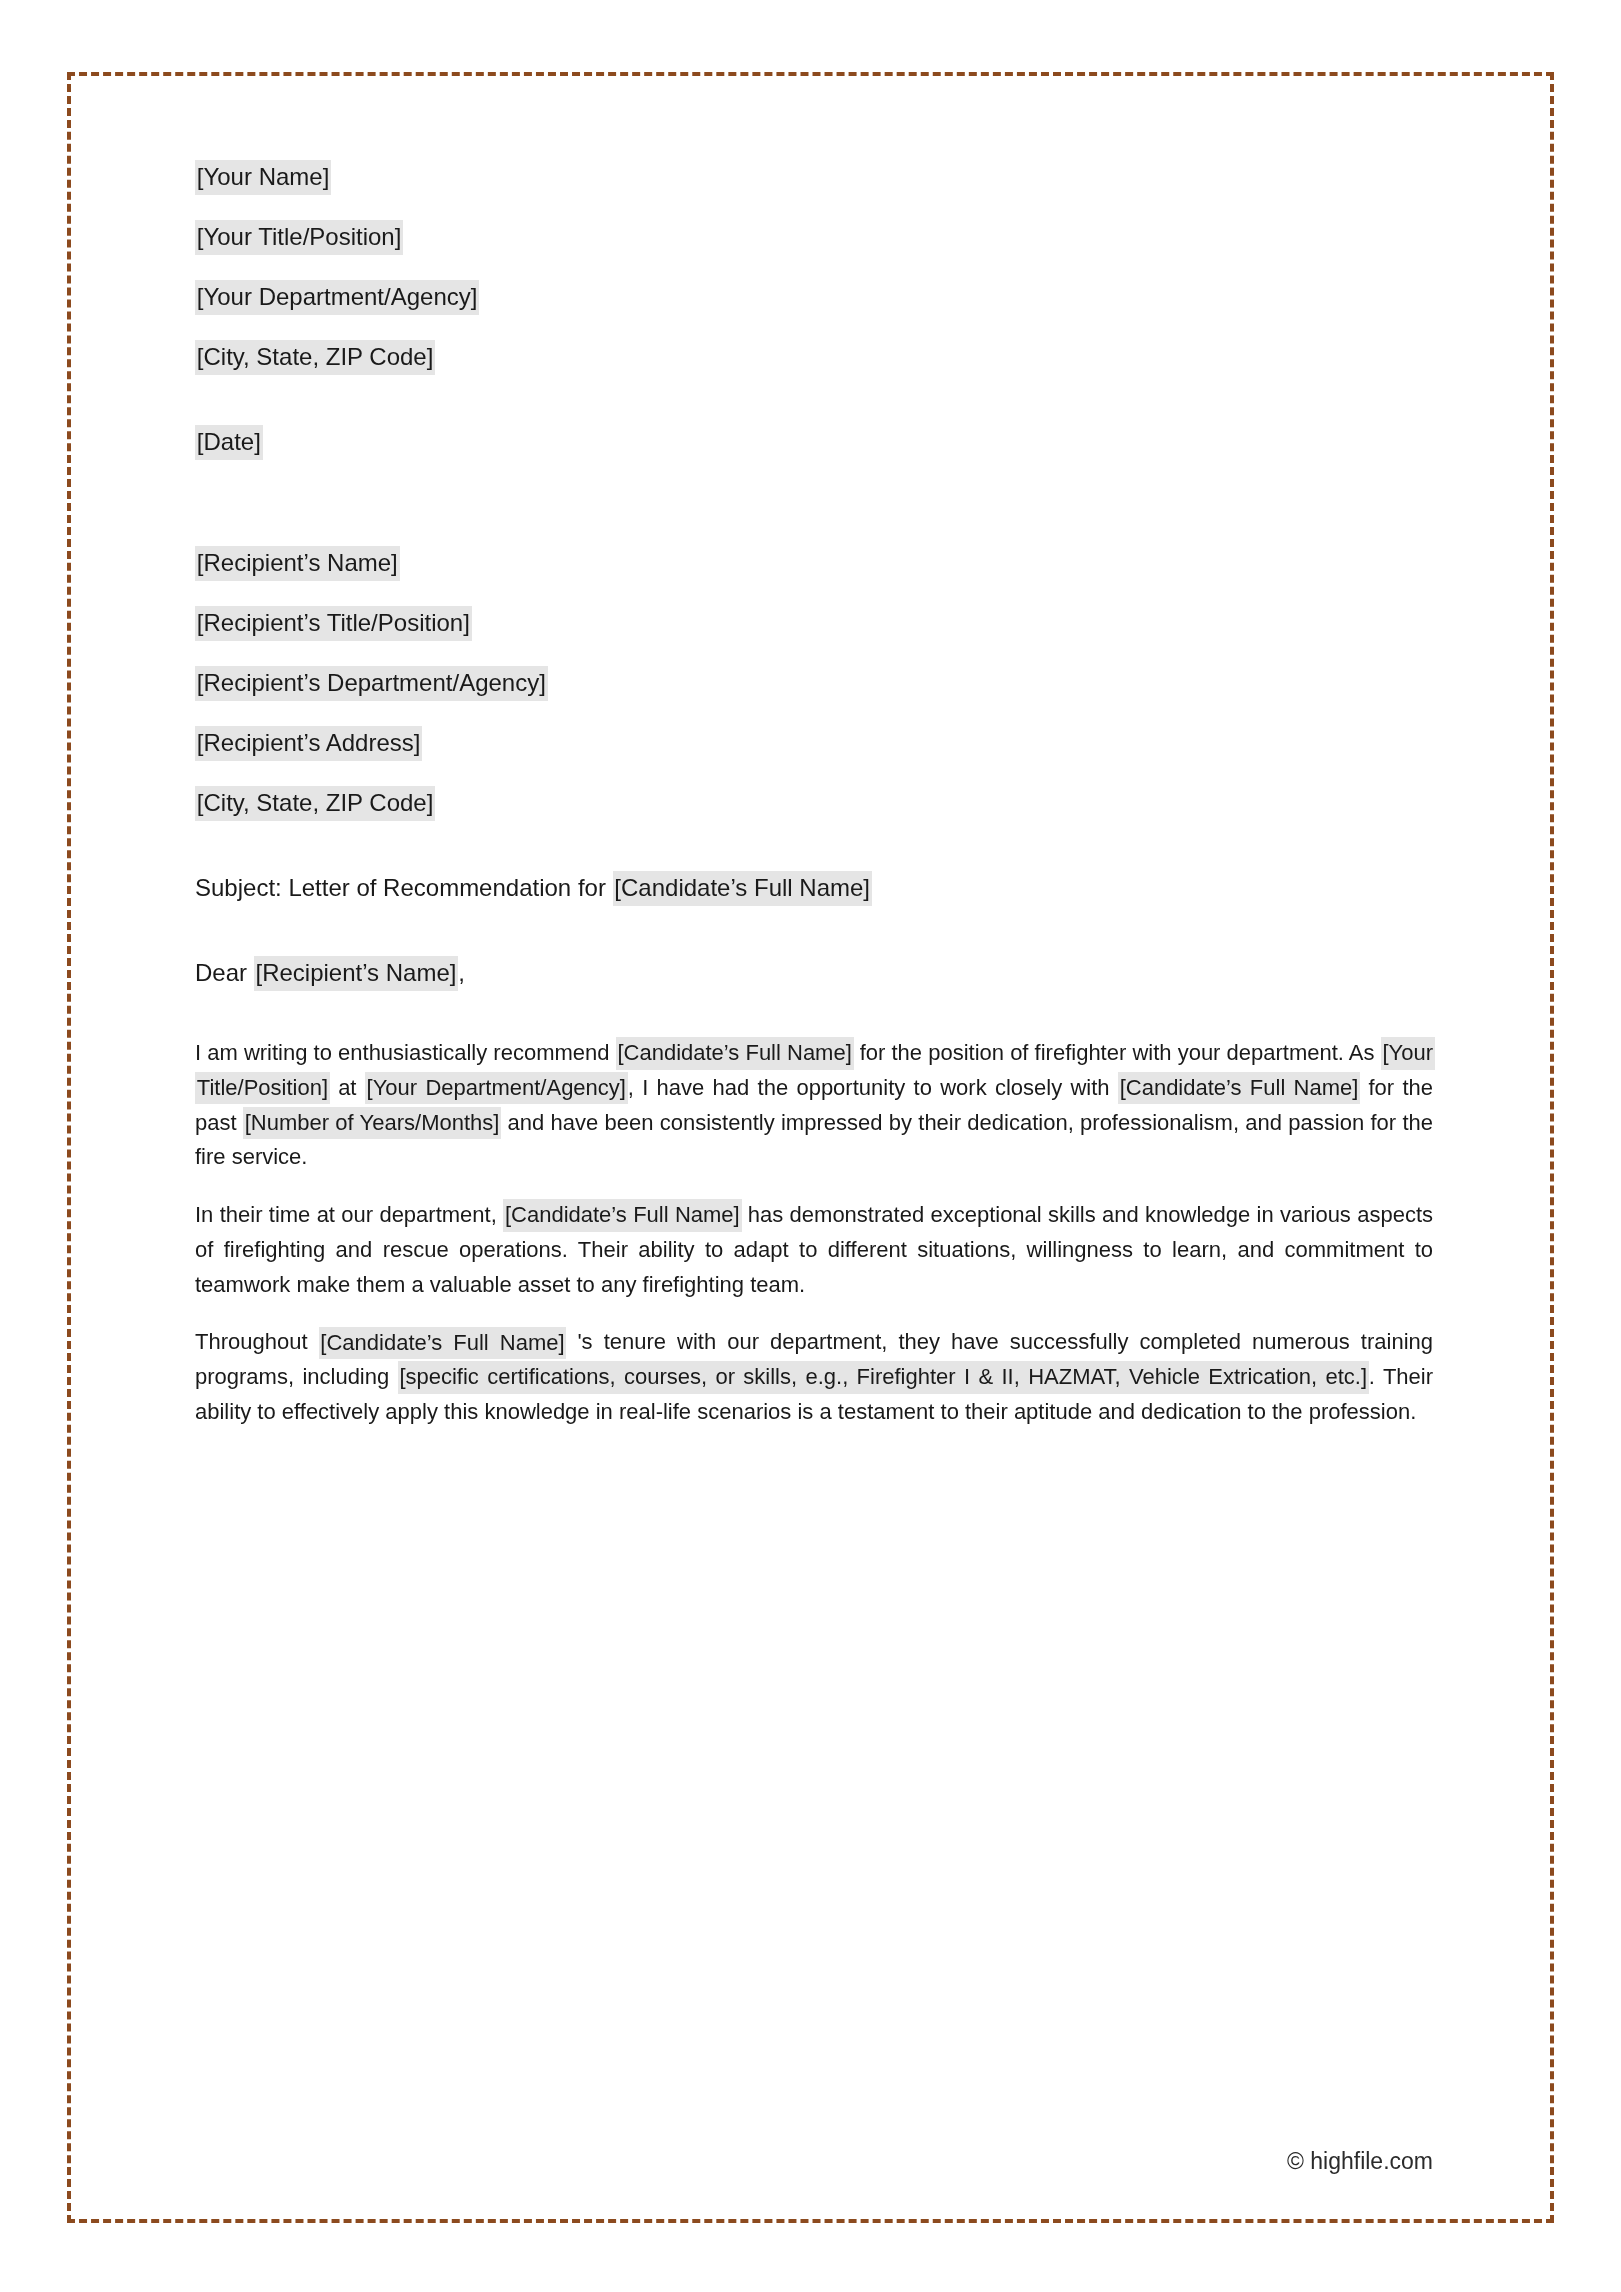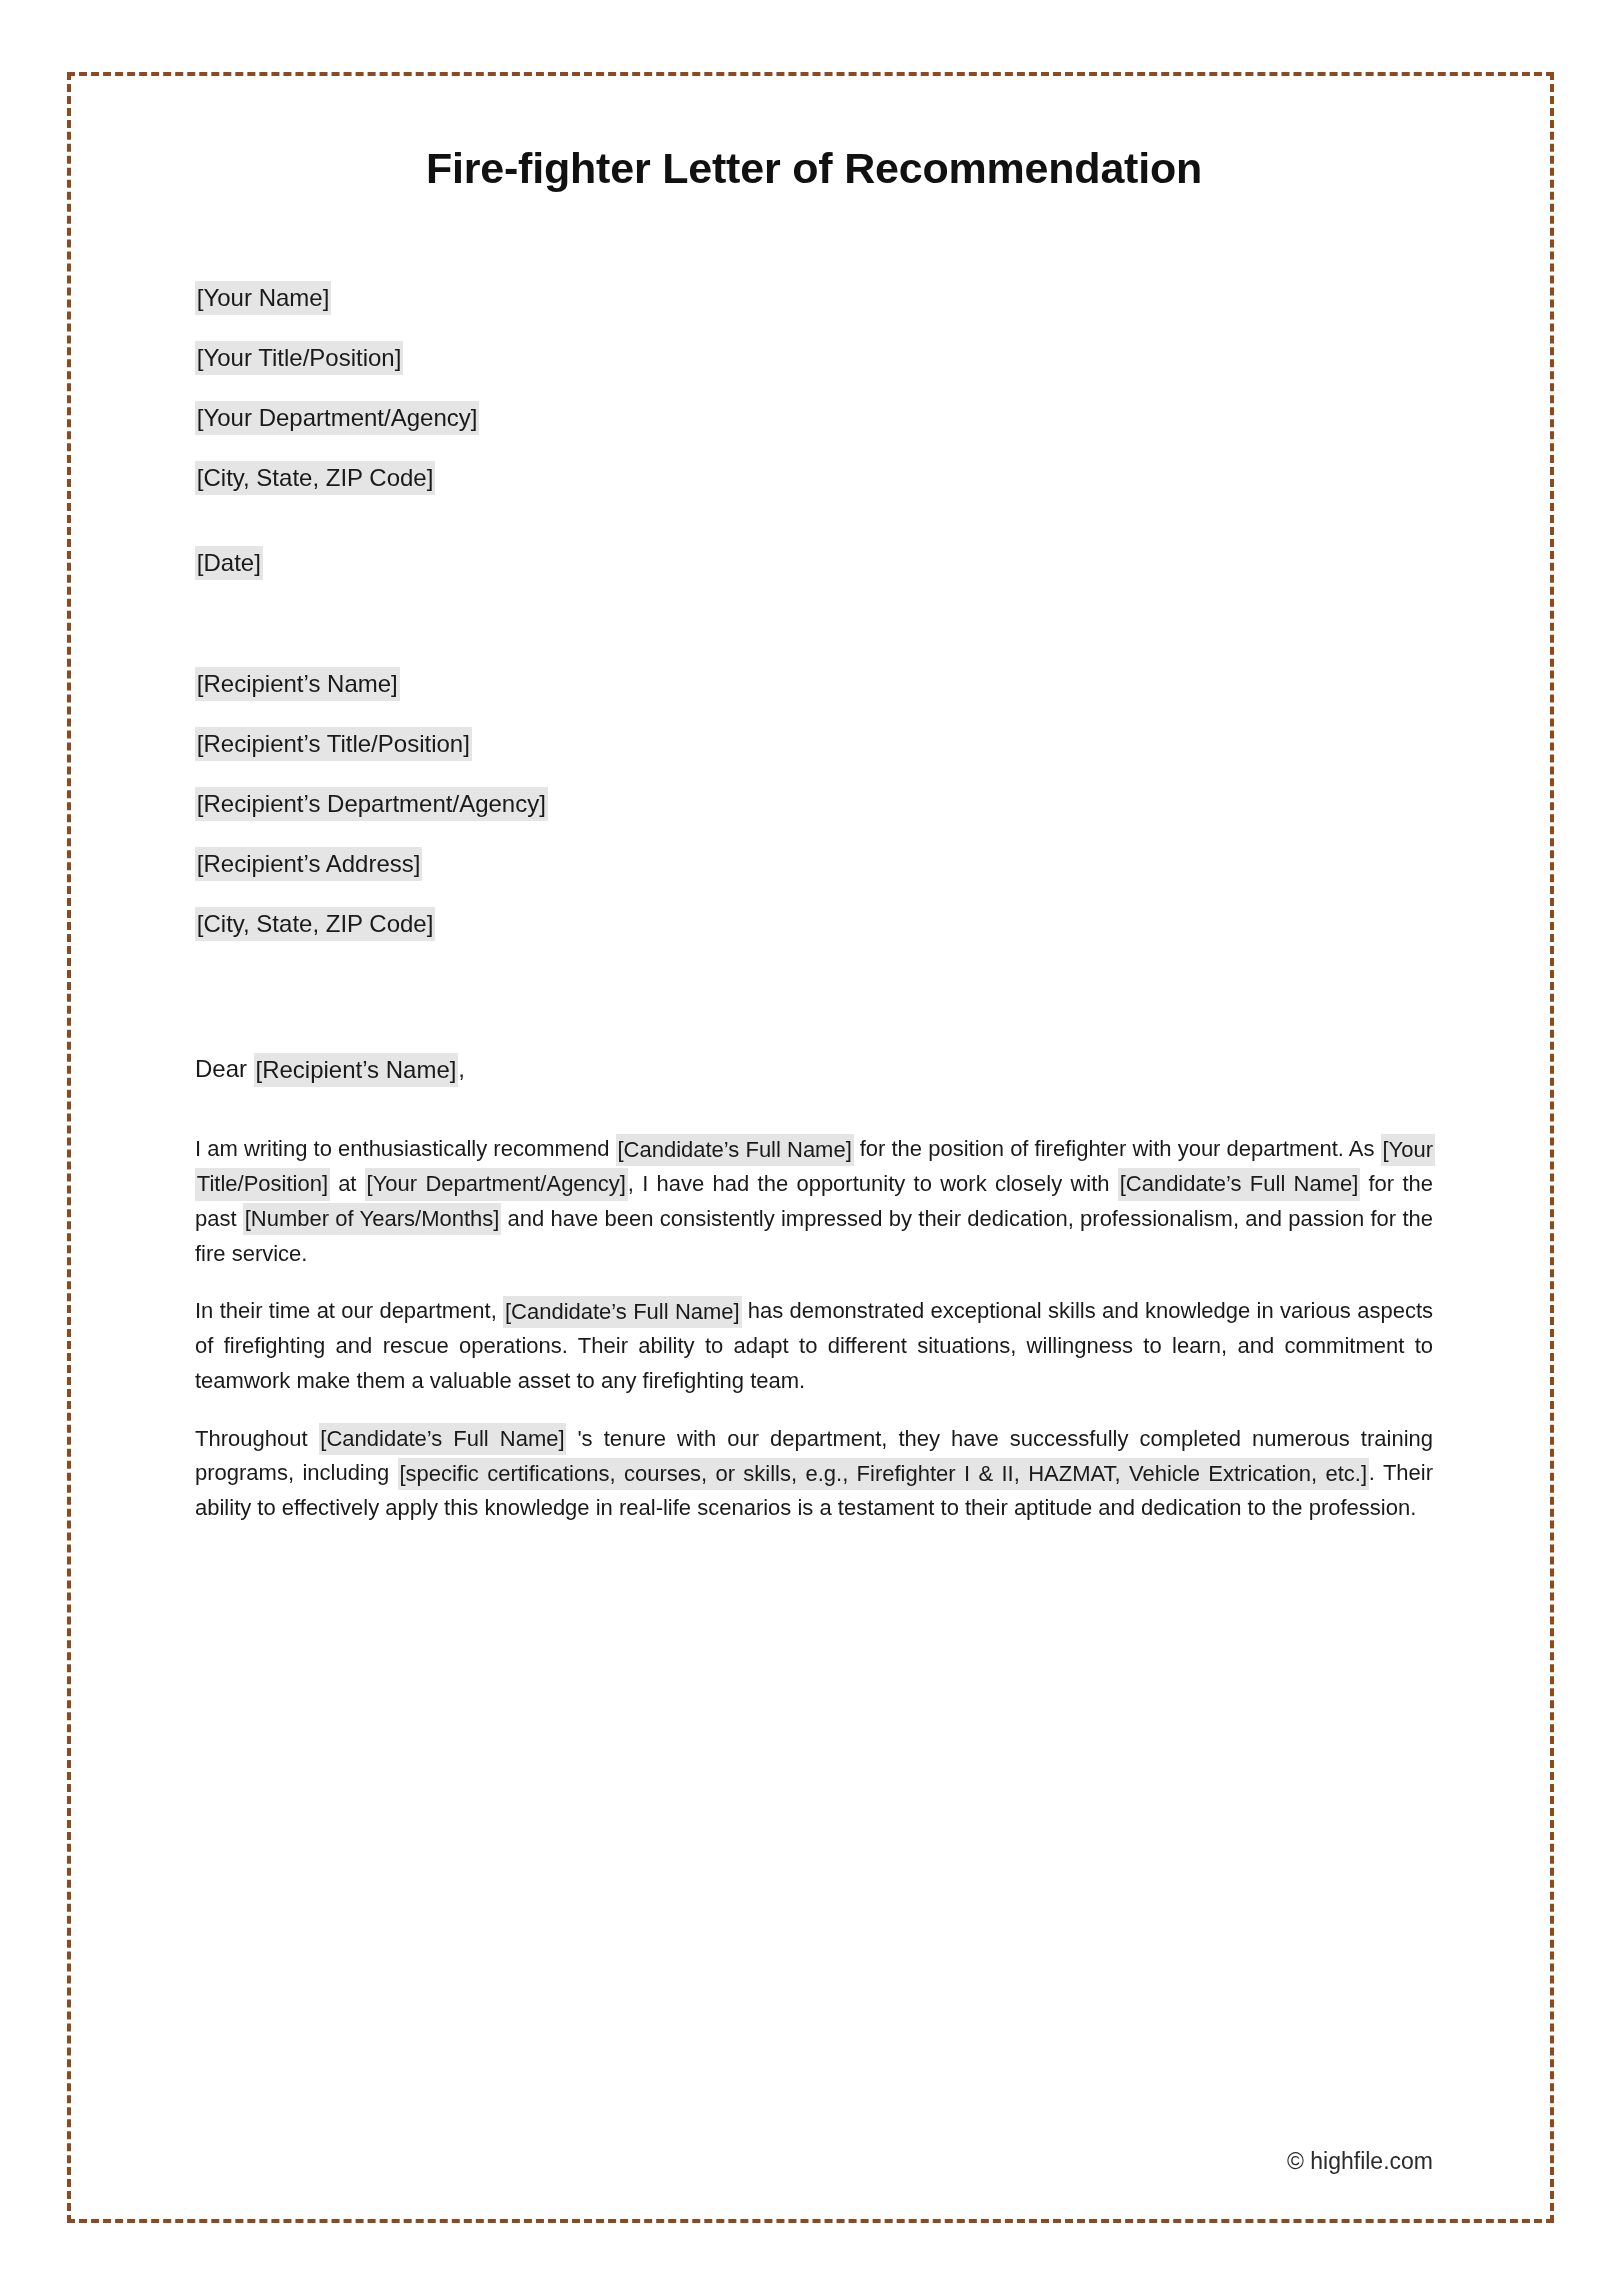--- a/index.html
+++ b/index.html
@@ -106,21 +106,20 @@
 </style>
 </head>
 <body>
 
 <div class="page">
 
   <div class="frame"></div>
 
   <div class="content">
 
-    <h1 class="doc-title">Fire-fighter Letter of Recommendation</h1>
 
     <div class="block-gap-lg"></div>
 
     <div>
       <div class="addr-line"><span class="hl">[Your Name]</span></div>
       <div class="addr-line"><span class="hl">[Your Title/Position]</span></div>
       <div class="addr-line"><span class="hl">[Your Department/Agency]</span></div>
       <div class="addr-line"><span class="hl">[City, State, ZIP Code]</span></div>
     </div>
 
@@ -133,20 +132,21 @@
     <div>
       <div class="addr-line"><span class="hl">[Recipient’s Name]</span></div>
       <div class="addr-line"><span class="hl">[Recipient’s Title/Position]</span></div>
       <div class="addr-line"><span class="hl">[Recipient’s Department/Agency]</span></div>
       <div class="addr-line"><span class="hl">[Recipient’s Address]</span></div>
       <div class="addr-line"><span class="hl">[City, State, ZIP Code]</span></div>
     </div>
 
     <div class="block-gap-md"></div>
 
+    <div class="subject-line"><span>Subject: Letter of Recommendation for </span><span class="hl">[Candidate’s Full Name]</span></div>
 
     <div class="block-gap-md"></div>
 
     <div class="salutation"><span>Dear </span><span class="hl">[Recipient’s Name]</span><span>,</span></div>
 
     <div class="block-gap-sm"></div>
 
     <p class="body-para"><span>I am writing to enthusiastically recommend </span><span class="hl">[Candidate’s Full Name]</span><span> for the position of firefighter with your department. As </span><span class="hl">[Your Title/Position]</span><span> at </span><span class="hl">[Your Department/Agency]</span><span>, I have had the opportunity to work closely with </span><span class="hl">[Candidate’s Full Name]</span><span> for the past </span><span class="hl">[Number of Years/Months]</span><span> and have been consistently impressed by their dedication, professionalism, and passion for the fire service.</span></p>
 
     <p class="body-para"><span>In their time at our department, </span><span class="hl">[Candidate’s Full Name]</span><span> has demonstrated exceptional skills and knowledge in various aspects of firefighting and rescue operations. Their ability to adapt to different situations, willingness to learn, and commitment to teamwork make them a valuable asset to any firefighting team.</span></p>

